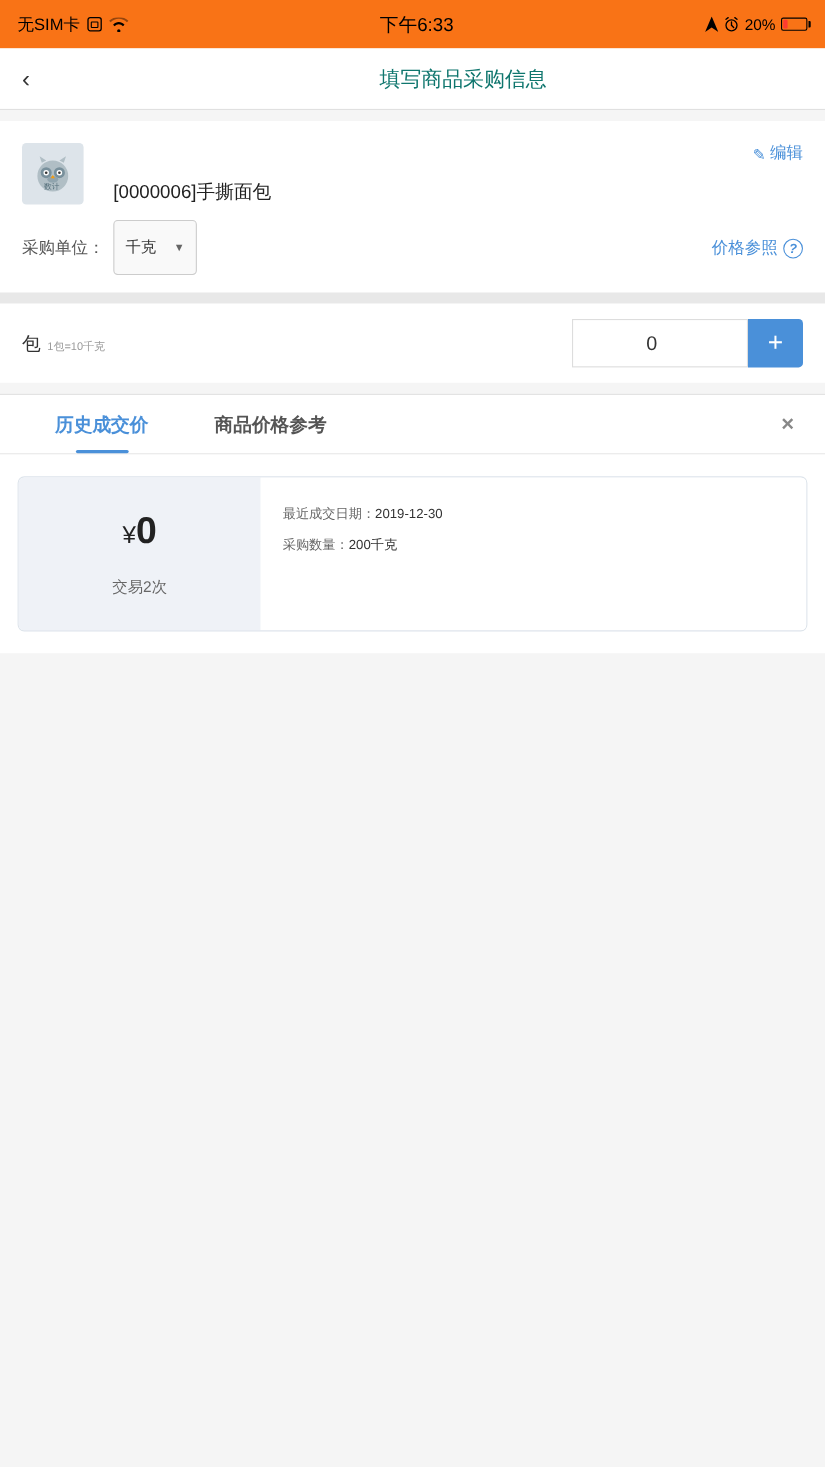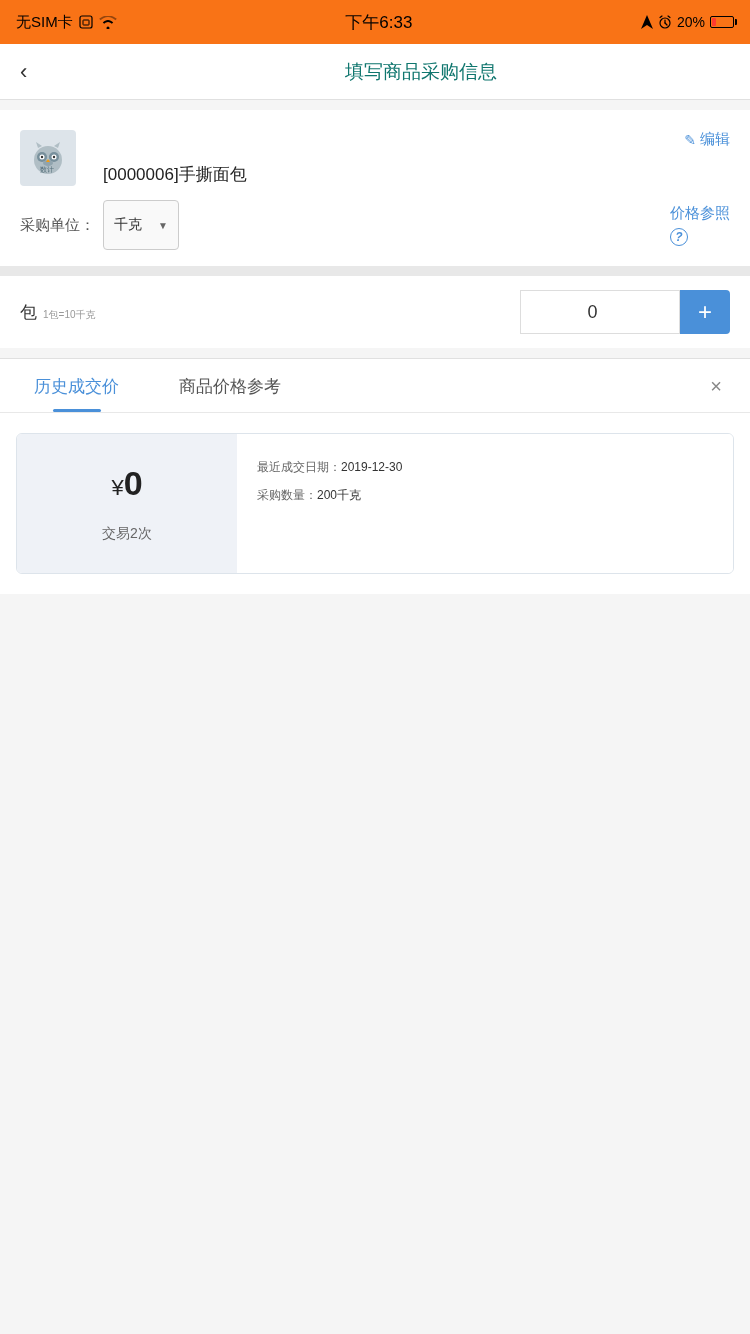--- a/index.html
+++ b/index.html
@@ -175,26 +175,25 @@
       align-items: center;
       gap: 16px;
       cursor: pointer;
     }
     .unit-select .arrow {
       font-size: 10px;
       color: #666;
     }
     .price-ref-btn {
       display: flex;
-      align-items: flex-start;
+      align-items: flex-end;
       gap: 5px;
       color: #4a90d9;
       font-size: 15px;
       cursor: pointer;
-      flex-direction: column;
     }
     .price-ref-icon {
       width: 18px;
       height: 18px;
       border: 1.5px solid #4a90d9;
       border-radius: 50%;
       display: flex;
       align-items: center;
       justify-content: center;
       font-size: 12px;
@@ -264,23 +263,24 @@
     .bottom-panel {
       background: #fff;
       margin-top: 10px;
       border-top: 1px solid #e0e0e0;
     }
 
     
     .tab-row {
       display: flex;
       align-items: flex-end;
-      padding: 0 4px;
+      padding: 0 20px;
       border-bottom: 1px solid #e8e8e8;
       position: relative;
+      font-weight: bold;
     }
     .tab-item {
       padding: 16px 30px 14px 30px;
       font-size: 17px;
       cursor: pointer;
       color: #555;
       position: relative;
     }
     .tab-item.active {
       color: #4a90d9;

